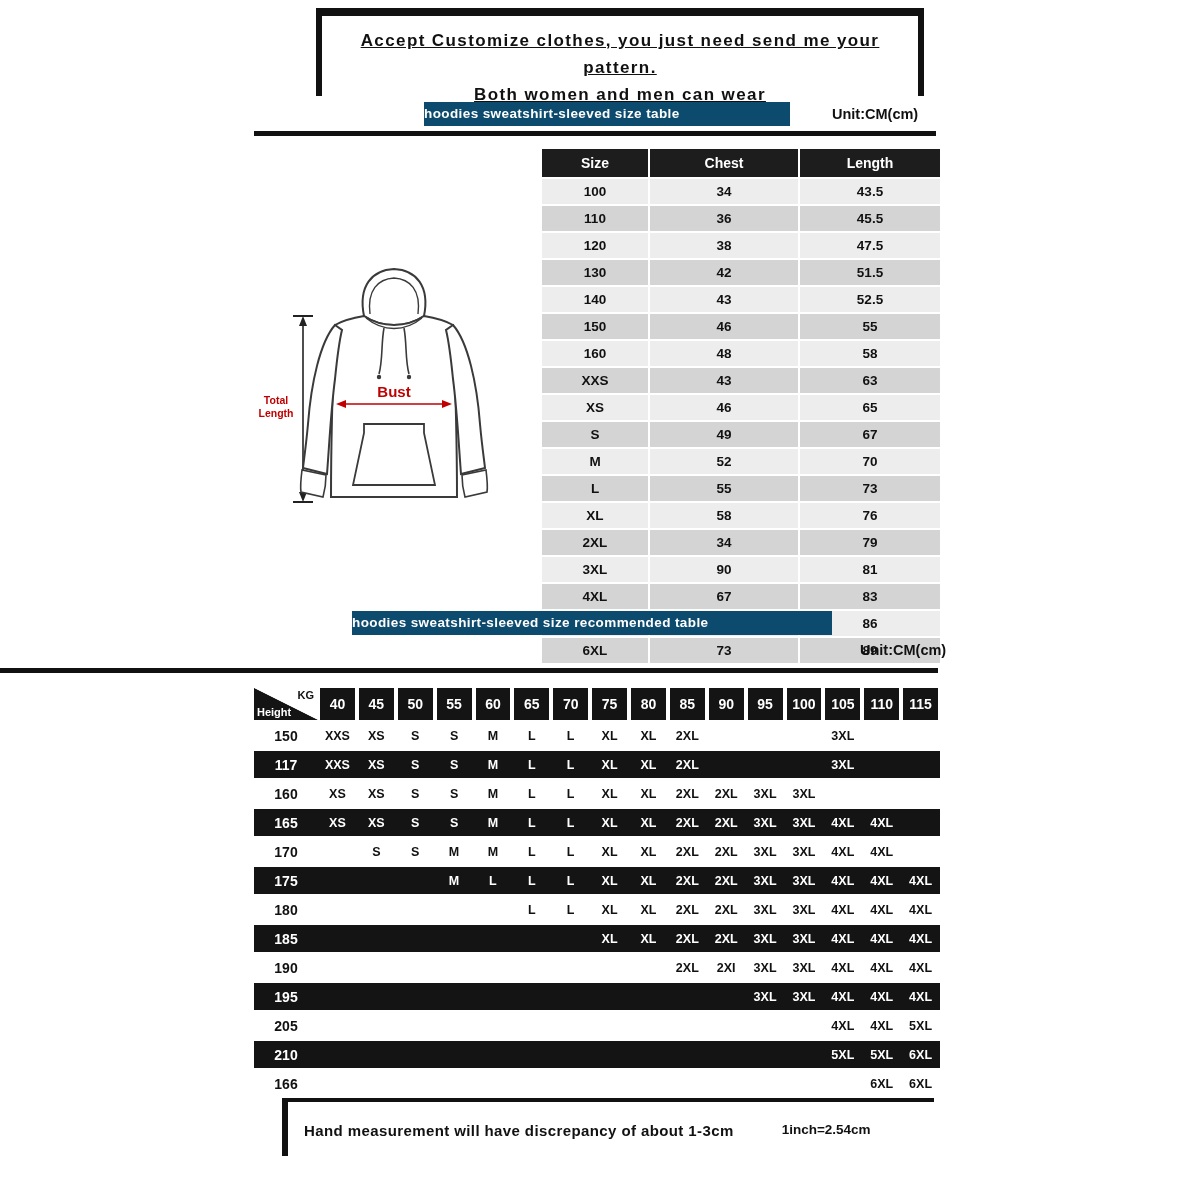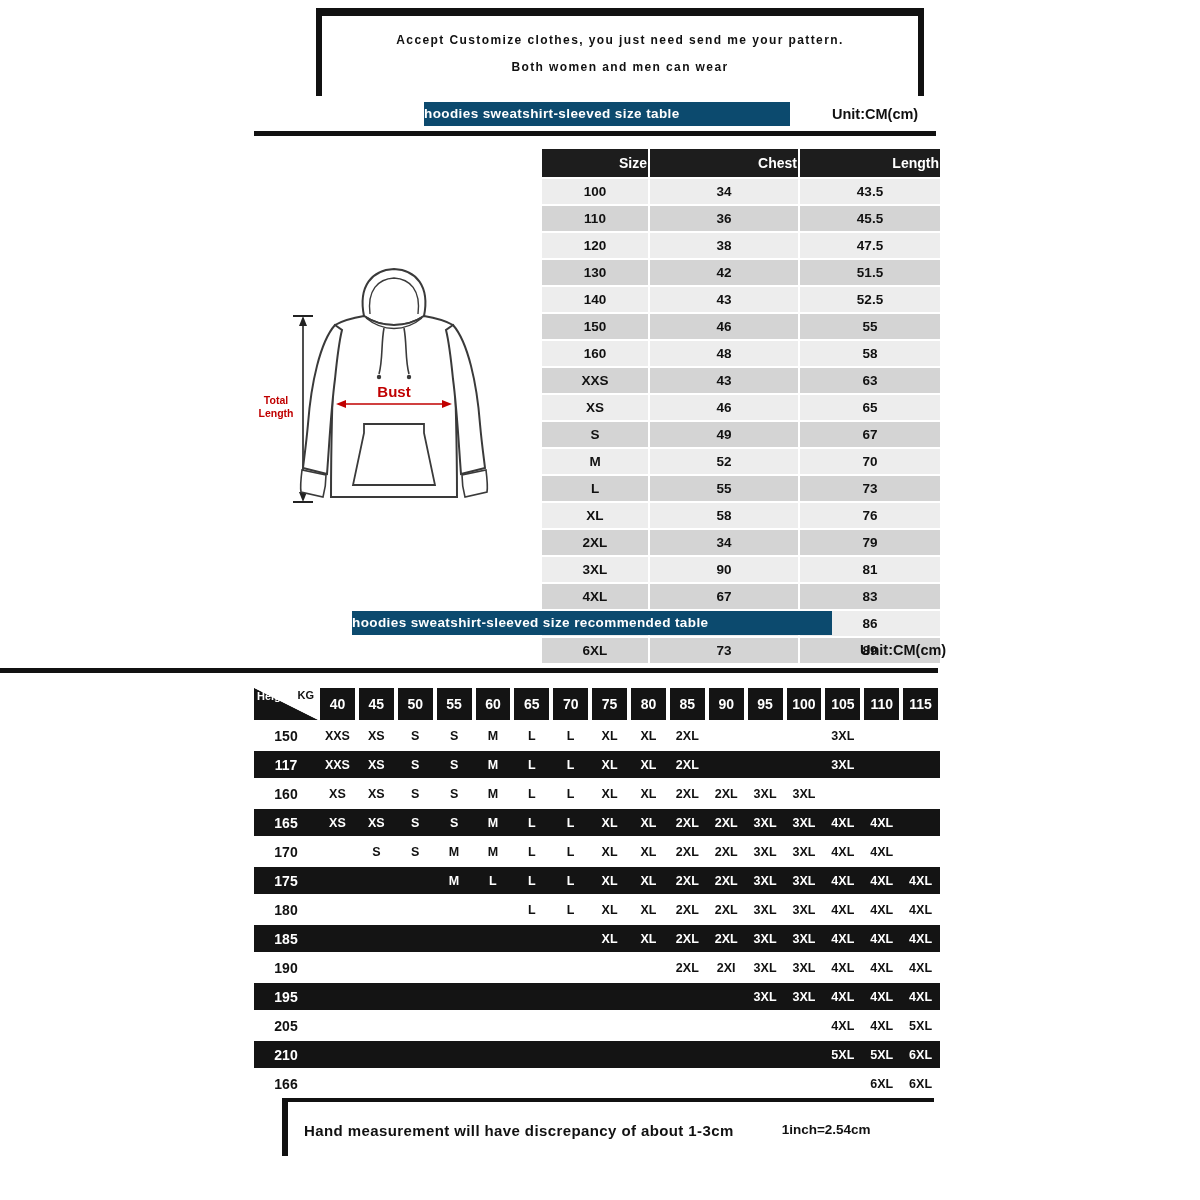--- a/index.html
+++ b/index.html
@@ -6,21 +6,21 @@
   #canvas{
     position:relative;width:1200px;height:1200px;background:#ffffff;overflow:hidden;
     font-family:"Liberation Sans", sans-serif;color:#111;
   }
   
   .title-bracket{
     position:absolute;left:316px;top:8px;width:608px;height:88px;box-sizing:border-box;
     border-top:8px solid #111;border-left:6px solid #111;border-right:6px solid #111;
     text-align:center;padding-top:11px;
   }
-  .title-line{font-size:12px;font-weight:bold;letter-spacing:1.4px;line-height:27px;color:#111;}
+  .title-line{font-size:17px;font-weight:bold;letter-spacing:1.4px;line-height:27px;color:#111;text-decoration:underline;}
   
   .sec-bar{
     position:absolute;background:#0c4a6e;color:#fff;
     font-weight:bold;font-size:13.5px;letter-spacing:0.4px;
   }
   .sec1-bar{left:424px;top:102px;width:366px;height:24px;line-height:24px;}
   .sec2-bar{left:352px;top:611px;width:480px;height:24px;line-height:24px;}
   .unit-label{position:absolute;font-weight:bold;font-size:14.5px;color:#111;}
   .sec1-unit{left:832px;top:106px;}
   .sec2-unit{left:860px;top:642px;}
@@ -29,38 +29,38 @@
   .rule2{left:0px;top:668px;width:938px;}
   
   .hoodie{position:absolute;left:256px;top:254px;}
   
   .size-table{
     position:absolute;left:540px;top:147px;width:398px;
     border-collapse:separate;border-spacing:2px 2px;table-layout:fixed;
   }
   .size-table col.c1{width:106px;} .size-table col.c2{width:148px;} .size-table col.c3{width:140px;}
   .size-table th{
-    background:#1d1d1d;color:#fff;height:26px;font-size:14px;font-weight:bold;text-align:right;
+    background:#1d1d1d;color:#fff;height:26px;font-size:14px;font-weight:bold;text-align:center;
   }
   .size-table td{
     height:23px;font-size:13.5px;font-weight:bold;text-align:center;color:#111;white-space:nowrap;
   }
   .size-table tbody tr:nth-child(odd) td{background:#ededed;}
   .size-table tbody tr:nth-child(even) td{background:#d4d4d4;}
   
   .rec-table{
     position:absolute;left:254px;top:686px;width:686px;
     border-collapse:separate;border-spacing:0 2px;table-layout:fixed;
   }
   .rec-table th.corner{
     width:64px;height:32px;position:relative;padding:0;
     background:linear-gradient(to bottom left,#ffffff 49.4%,#141414 50.6%);
   }
   .corner .ck{position:absolute;top:1px;right:4px;font-size:11px;font-weight:bold;color:#111;}
-  .corner .ch{position:absolute;bottom:18px;left:3px;font-size:11px;font-weight:bold;color:#fff;}
+  .corner .ch{position:absolute;bottom:2px;left:3px;font-size:11px;font-weight:bold;color:#fff;}
   .rec-table th.kg-cell{
     background:#141414;color:#fff;height:32px;font-size:14px;font-weight:bold;text-align:center;
     border-left:2px solid #fff;border-right:2px solid #fff;box-sizing:border-box;white-space:nowrap;
   }
   .rec-table td{
     height:27px;font-size:12.5px;font-weight:bold;text-align:center;white-space:nowrap;padding:0;
   }
   .rec-table td.height-cell{font-size:14px;}
   .rec-table tr.light td{background:#ffffff;color:#111;}
   .rec-table tr.dark td{background:#141414;color:#ffffff;}

